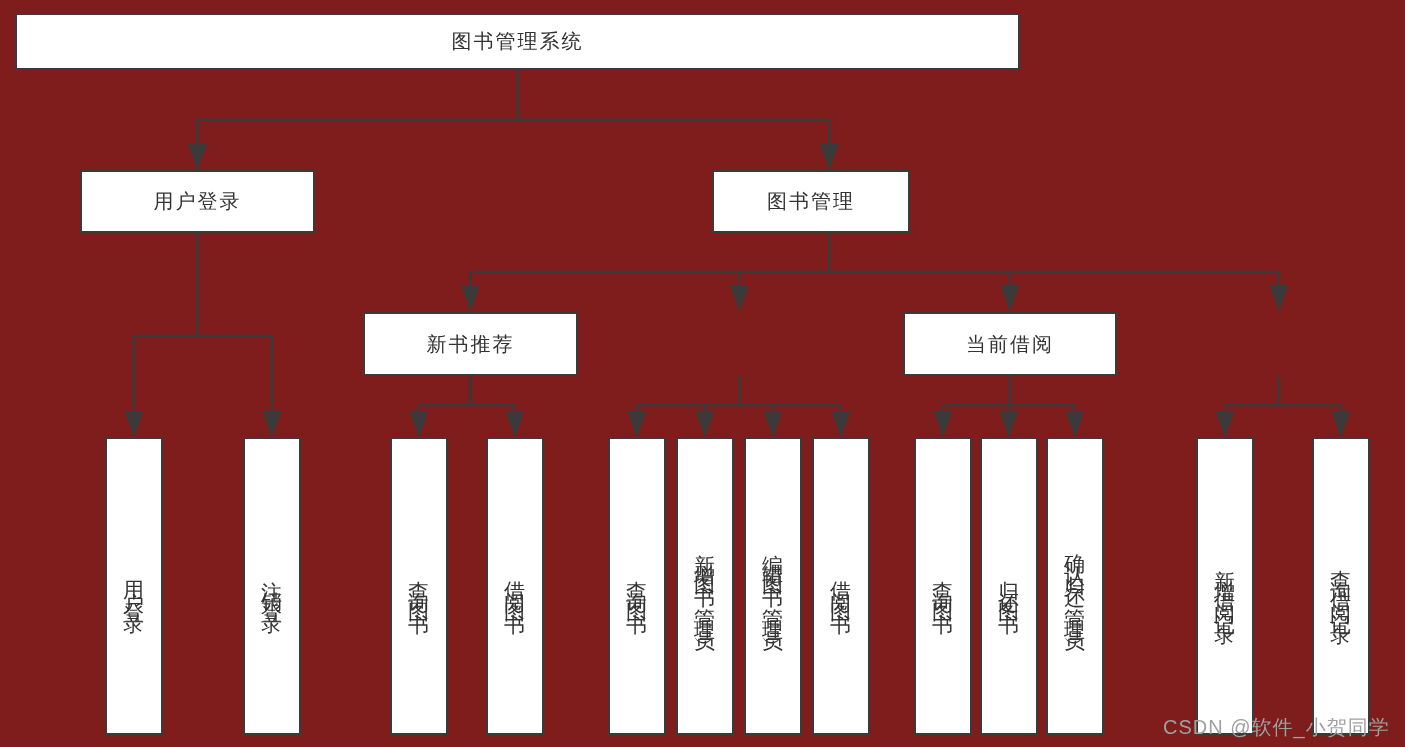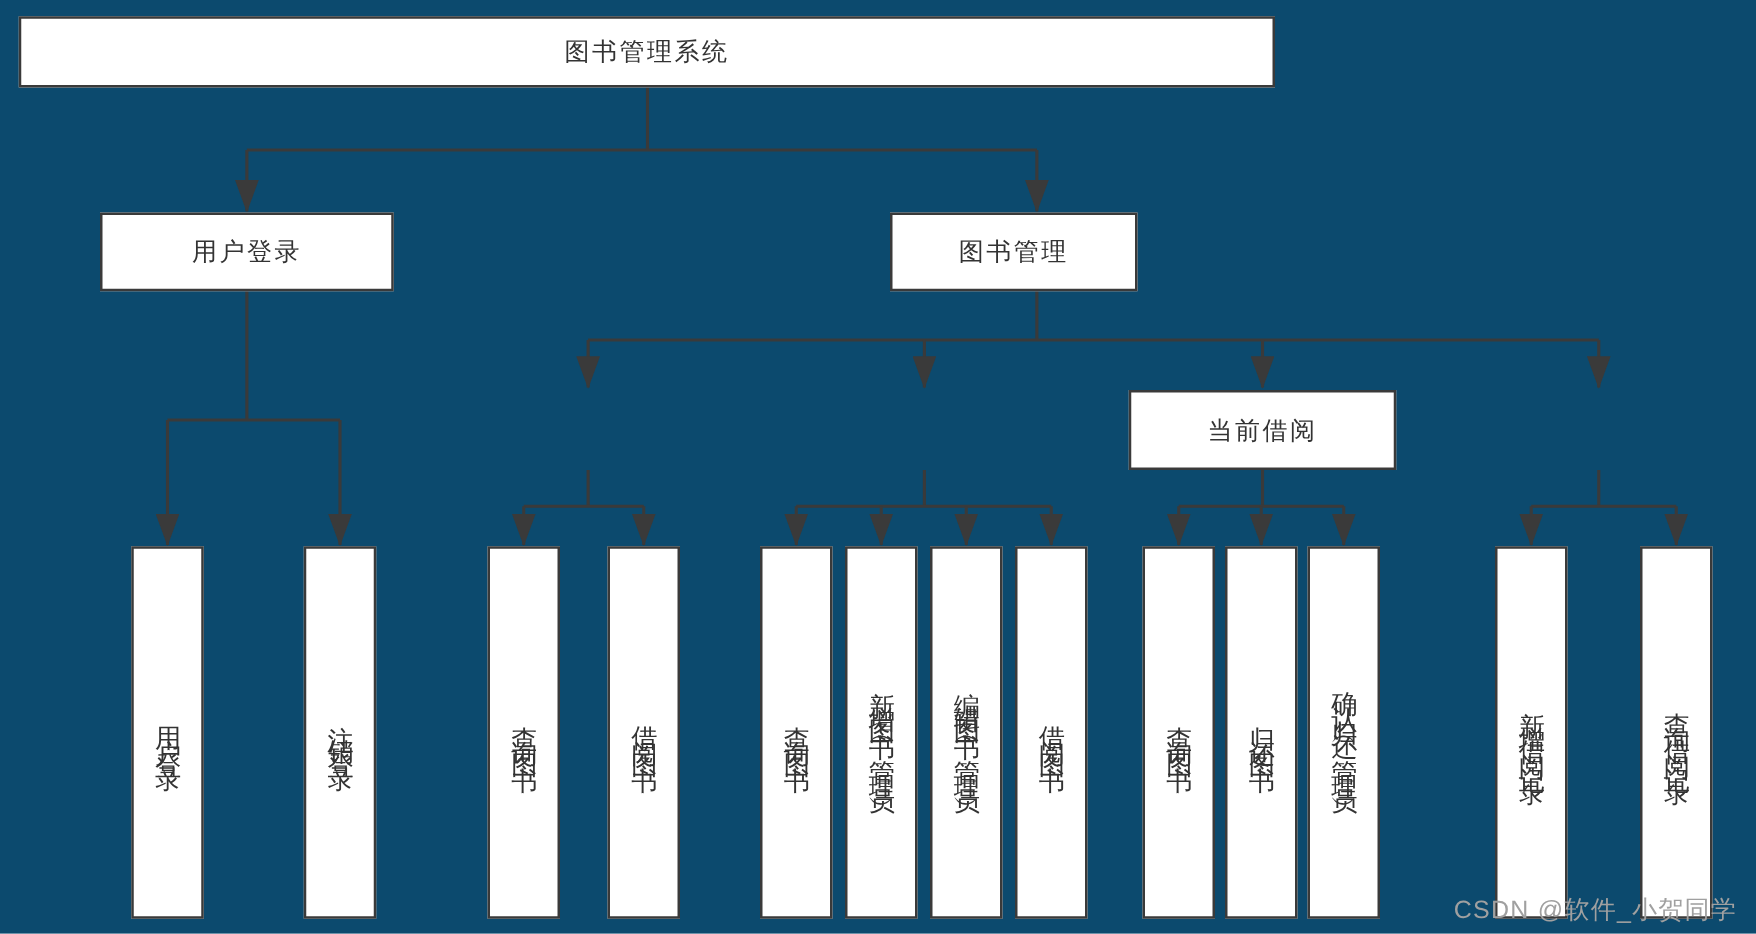--- a/index.html
+++ b/index.html
@@ -1,19 +1,19 @@
 <!DOCTYPE html>
 <html><head>
 <meta charset="utf-8">
 <style>
   html,body{margin:0;padding:0;background:#ffffff;}
   .canvas{
     position:relative;
     width:1405px;height:747px;
-    background:#0c4a6e;
+    background:#7f1d1d;
     font-family:"Liberation Sans","DejaVu Sans",sans-serif;
     overflow:hidden;
   }
   .wires{position:absolute;left:0;top:0;z-index:1;}
   .wire{stroke:#3a3a3a;stroke-width:2.5;fill:none;}
   .box{
     position:absolute;z-index:2;
     background:#ffffff;
     border:2.5px solid #3a3a3a;
     box-sizing:border-box;
@@ -94,20 +94,23 @@
     <span>图书管理系统</span>
   </div>
 
   <div class="box hbox" style="left:80px;top:170px;width:235px;height:63px">
     <span>用户登录</span>
   </div>
   <div class="box hbox" style="left:712px;top:170px;width:198px;height:63px">
     <span>图书管理</span>
   </div>
 
+  <div class="box hbox" style="left:363px;top:312px;width:215px;height:64px">
+    <span>新书推荐</span>
+  </div>
   <div class="box hbox" style="left:903px;top:312px;width:214px;height:64px">
     <span>当前借阅</span>
   </div>
 
   <div class="box vbox" style="left:105px;top:437px;width:58px;height:298px">
     <span class="vlbl">用户登录</span>
   </div>
   <div class="box vbox" style="left:243px;top:437px;width:58px;height:298px">
     <span class="vlbl">注销登录</span>
   </div>

